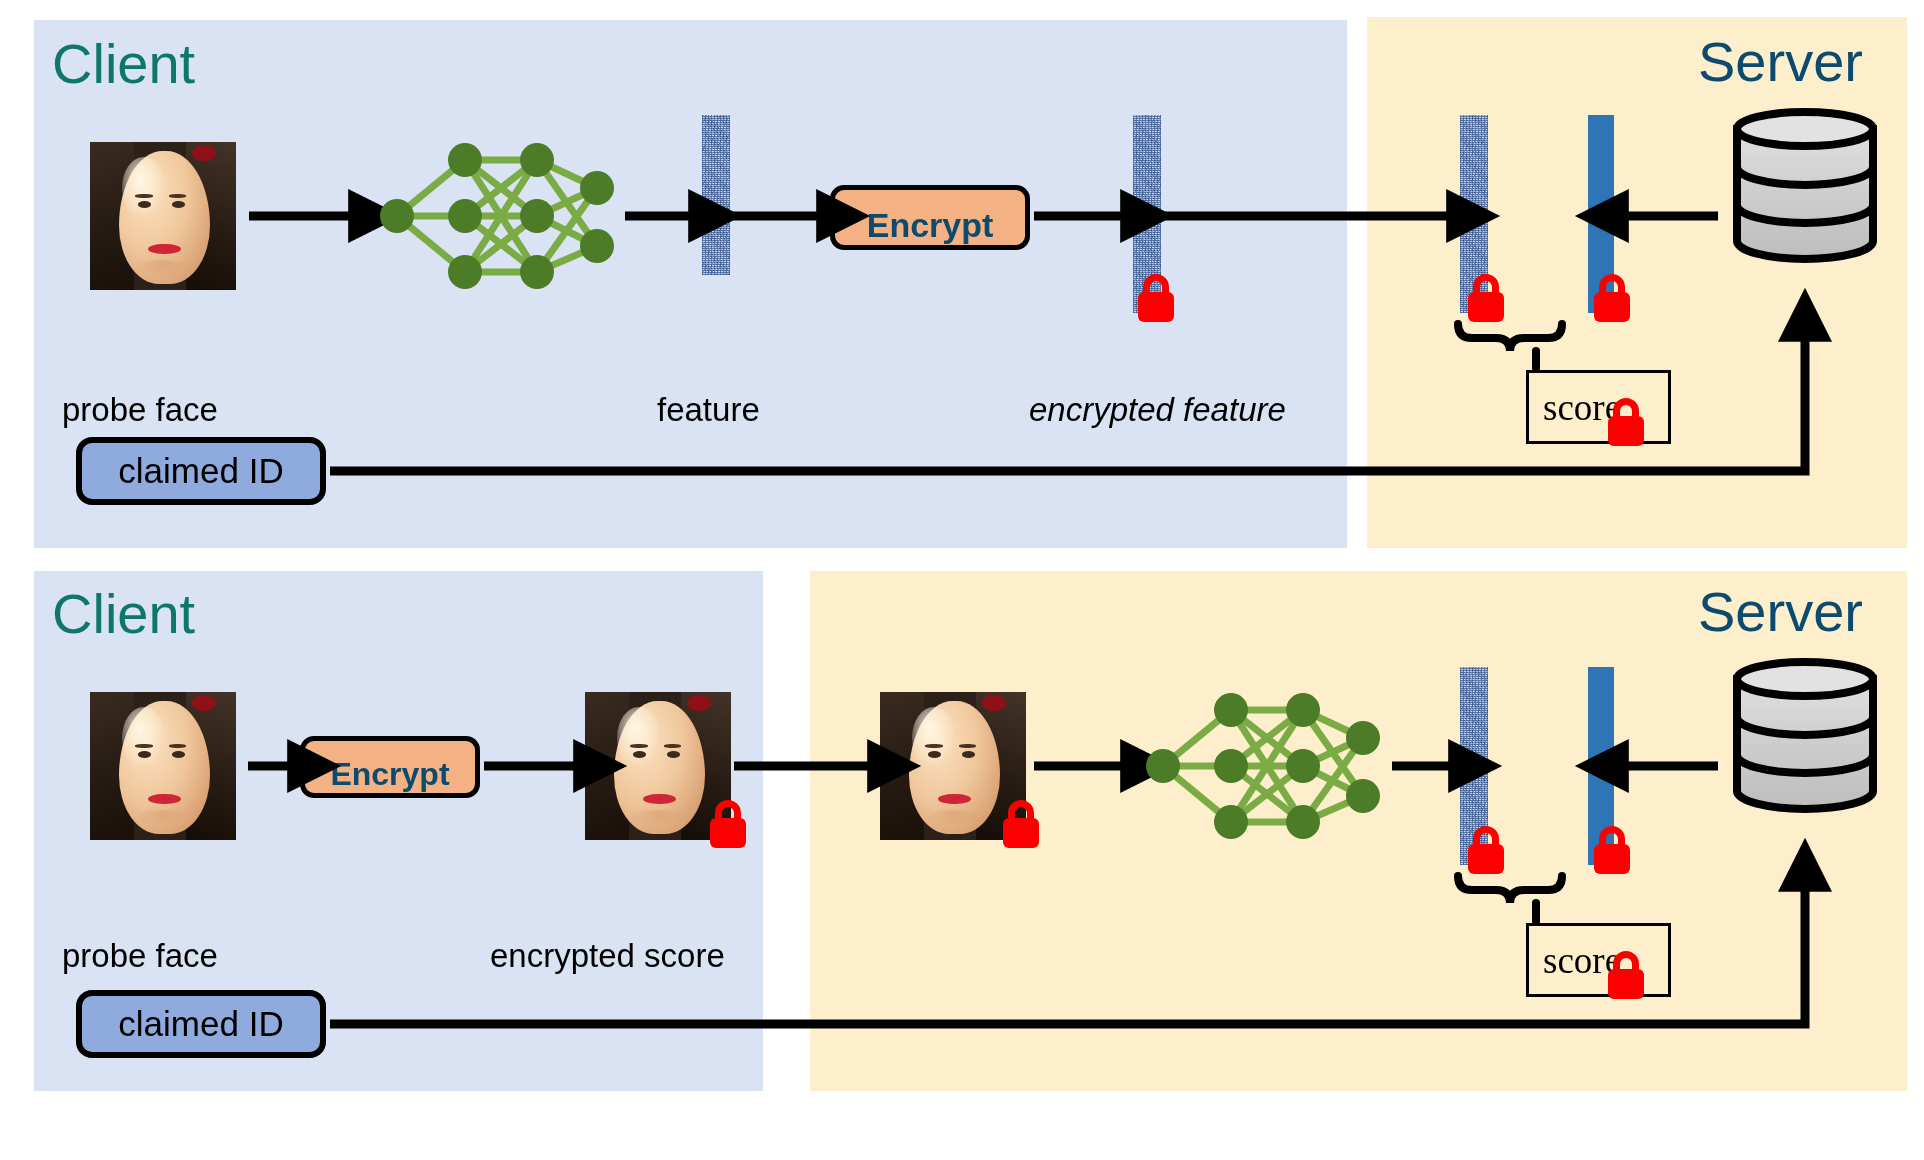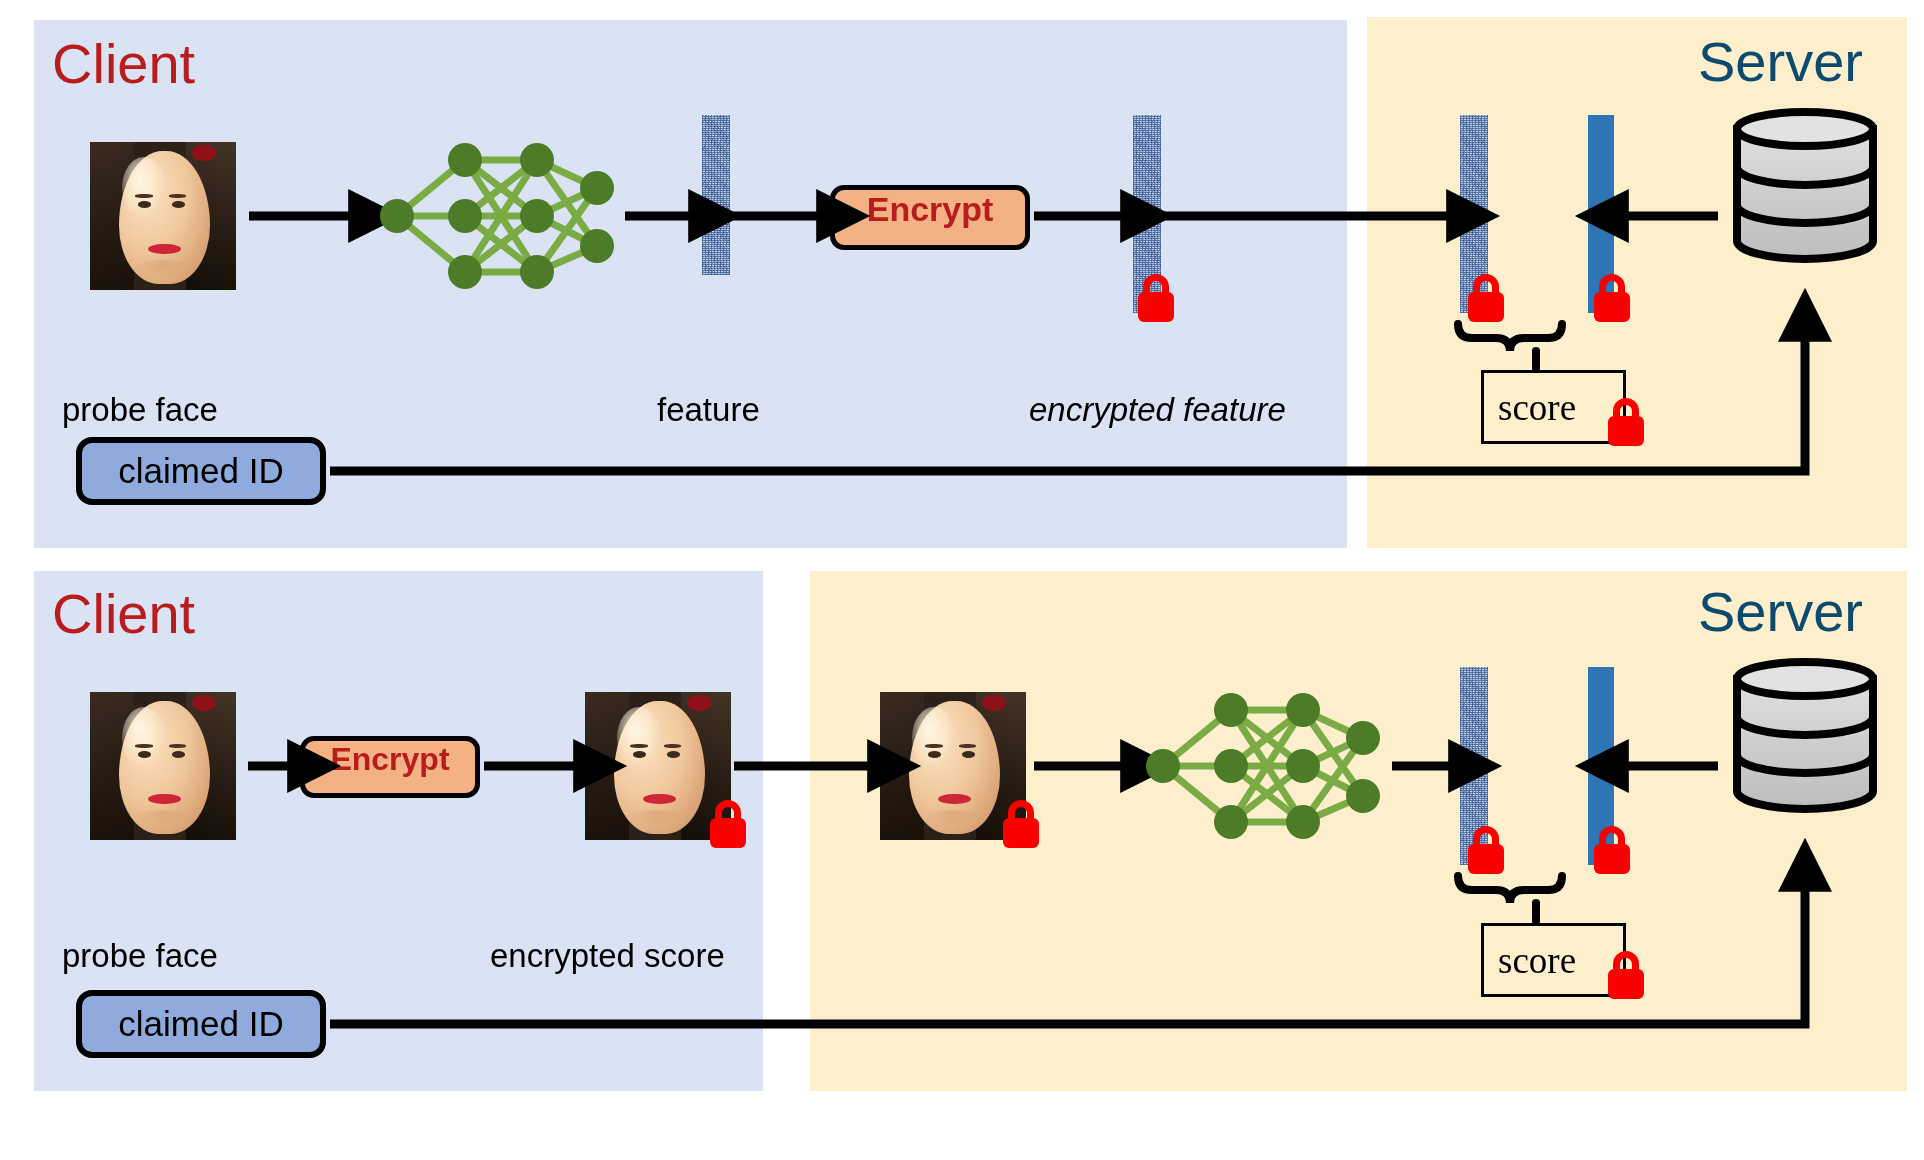--- a/index.html
+++ b/index.html
@@ -5,21 +5,21 @@
   html,body{margin:0;padding:0;background:#fff;}
   body{width:1924px;height:1160px;position:relative;
        font-family:"Liberation Sans", sans-serif;
        -webkit-font-smoothing:antialiased;}
 
   .panel{position:absolute;}
   .panel.client{background:#dae3f3;}
   .panel.server{background:#fdeecc;}
 
   .panel-title{position:absolute;font-size:56px;line-height:1;white-space:nowrap;}
-  .panel-title.client-title{color:#b91c1c;}
+  .panel-title.client-title{color:#0f766e;}
   .panel-title.server-title{color:#0c4a6e;}
 
   .caption{position:absolute;font-size:33px;color:#000;white-space:nowrap;line-height:1;margin-top:41px;}
 
   
   .face{position:absolute;overflow:hidden;background:#2b2118;}
   .face .f-hairL{position:absolute;left:0;top:0;width:30%;height:100%;
      background:linear-gradient(160deg,#3a2b20 0%,#241a12 60%,#191009 100%);}
   .face .f-hairR{position:absolute;right:0;top:0;width:34%;height:100%;
      background:linear-gradient(200deg,#443327 0%,#281d14 55%,#140d07 100%);}
@@ -36,31 +36,31 @@
   .face .f-browL{left:31%;} .face .f-browR{left:54%;}
   .face .f-lips{position:absolute;left:40%;top:69%;width:22%;height:7%;border-radius:50%;
      background:#cf2637;}
   .face .f-bow{position:absolute;right:14%;top:2%;width:16%;height:11%;border-radius:50%;
      background:#8e1117;}
   .face .f-chin{position:absolute;left:30%;top:80%;width:40%;height:12%;border-radius:50%;
      background:radial-gradient(ellipse at 50% 20%,rgba(214,157,110,.55),rgba(214,157,110,0) 70%);}
 
   
   .encrypt-box{position:absolute;background:#f4b183;border:5px solid #000;border-radius:14px;
-     display:flex;align-items:flex-start;justify-content:center;
-     font-weight:bold;color:#b91c1c;box-sizing:border-box;}
+     display:flex;align-items:flex-end;justify-content:center;
+     font-weight:bold;color:#0c4a6e;box-sizing:border-box;}
 
   
   .idbox{position:absolute;background:#8faadc;border:6px solid #000;border-radius:16px;
      display:flex;align-items:center;justify-content:center;color:#000;box-sizing:border-box;}
 
   
   .scorebox{position:absolute;background:transparent;border:3px solid #000;
      display:flex;align-items:center;justify-content:flex-start;
-     font-family:"Liberation Serif", serif;color:#000;box-sizing:border-box;}
+     font-family:"Liberation Serif", serif;color:#000;box-sizing:border-box;margin-left:45px;}
 
   
   .bar-noisy{position:absolute;background-color:#8fb0dd;
      background-image:
        repeating-linear-gradient(0deg, rgba(30,60,120,.55) 0 1px, rgba(255,255,255,0) 1px 2px),
        repeating-linear-gradient(90deg, rgba(20,50,110,.42) 0 1px, rgba(255,255,255,0) 1px 3px),
        repeating-linear-gradient(45deg, rgba(255,255,255,.55) 0 1px, rgba(255,255,255,0) 1px 2px),
        repeating-linear-gradient(117deg, rgba(25,55,115,.35) 0 1px, rgba(255,255,255,0) 1px 4px);}
   .bar-solid{position:absolute;background:#2e75b6;}
 

